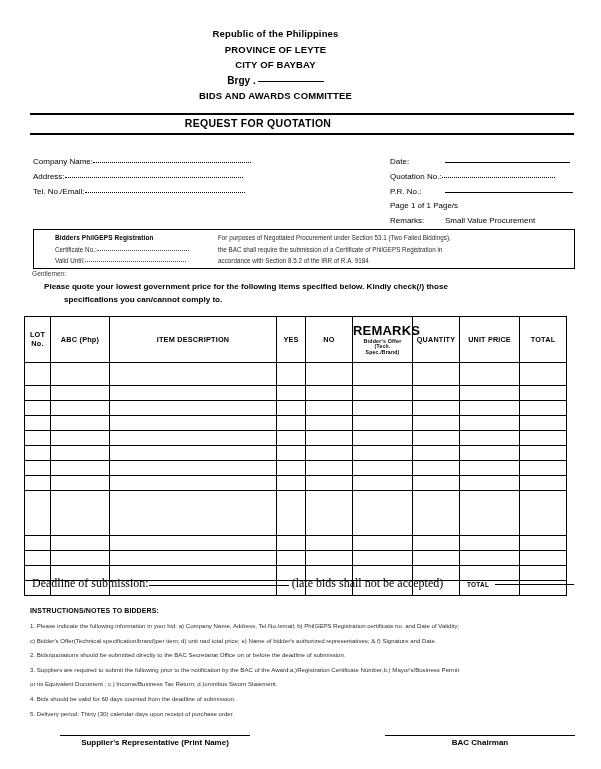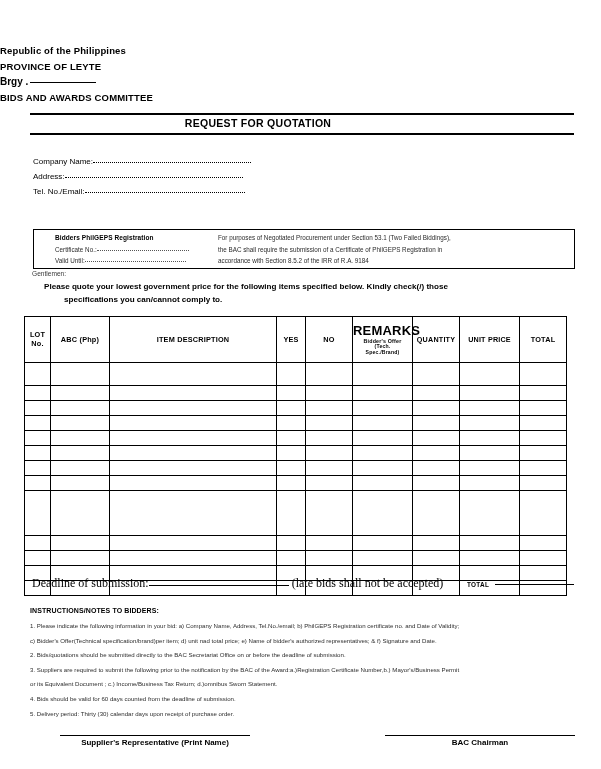--- a/index.html
+++ b/index.html
@@ -6,21 +6,21 @@
   body{
     width:601px;height:769px;
     font-family:"Liberation Sans","DejaVu Sans",sans-serif;
     color:#000;
     -webkit-font-smoothing:antialiased;
     overflow:hidden;
   }
   .page{position:relative;width:601px;height:769px;}
 
   
-  .hdr{position:absolute;left:0;top:43px;width:551px;text-align:left;}
+  .hdr{position:absolute;left:0;top:26px;width:551px;text-align:center;}
   .hdr .ln{font-size:9.5px;line-height:15.6px;letter-spacing:.15px;font-weight:bold;white-space:nowrap;}
   .hdr .ln.reg{font-weight:bold;}
   .brgy-wrap{font-size:10px;line-height:15.6px;font-weight:bold;}
   .brgy-rule{display:inline-block;width:66px;border-bottom:1.4px solid #000;margin-left:2px;vertical-align:2px;}
 
   .rule-top{position:absolute;left:30px;top:113px;width:544px;border-top:2.2px solid #000;}
   .rfq{position:absolute;left:0;top:117px;width:516px;text-align:center;font-size:10.5px;font-weight:bold;letter-spacing:.3px;}
   .rule-bot{position:absolute;left:30px;top:133px;width:544px;border-top:2.2px solid #000;}
 
   
@@ -87,34 +87,42 @@
   .sig-r{position:absolute;left:385px;top:738px;width:190px;text-align:center;font-size:8px;font-weight:bold;}
 </style>
 </head>
 <body>
 
 <div class="page">
 
   <div class="hdr">
     <div class="ln reg">Republic of the Philippines</div>
     <div class="ln">PROVINCE OF LEYTE</div>
+    <div class="ln">CITY OF BAYBAY</div>
     <div class="brgy-wrap"><span>Brgy .</span><span class="brgy-rule"></span></div>
     <div class="ln">BIDS AND AWARDS COMMITTEE</div>
   </div>
 
   <div class="rule-top"></div>
   <div class="rfq">REQUEST FOR QUOTATION</div>
   <div class="rule-bot"></div>
 
   <div class="info-l">
     <div class="fld"><span class="lbl">Company Name:</span><span class="dots w-co"></span></div>
     <div class="fld"><span class="lbl">Address:</span><span class="dots w-ad"></span></div>
     <div class="fld"><span class="lbl">Tel. No./Email:</span><span class="dots w-te"></span></div>
   </div>
 
+  <div class="info-r">
+    <div class="fld"><span class="rlbl">Date:</span><span class="solid w-dt"></span></div>
+    <div class="fld"><span>Quotation No.:</span><span class="dots w-qn"></span></div>
+    <div class="fld"><span class="rlbl">P.R. No.:</span><span class="solid w-pr"></span></div>
+    <div class="fld">Page 1 of 1 Page/s</div>
+    <div class="fld"><span class="rlbl">Remarks:</span><span>Small Value Procurement</span></div>
+  </div>
 
   <div class="pg-box"></div>
   <div class="pg-left">
     <div class="t1">Bidders PhilGEPS Registration</div>
     <div class="ln2"><span>Certificate No.:</span><span class="pg-dot"></span></div>
     <div class="ln2"><span>Valid Until:</span><span class="pg-dot v2"></span></div>
   </div>
   <div class="pg-right">
     <div>For purposes of Negotiated Procurement  under Section 53.1  (Two Failed Biddings),</div>
     <div>the BAC shall require the submission of a Certificate of PhilGEPS Registration in</div>

